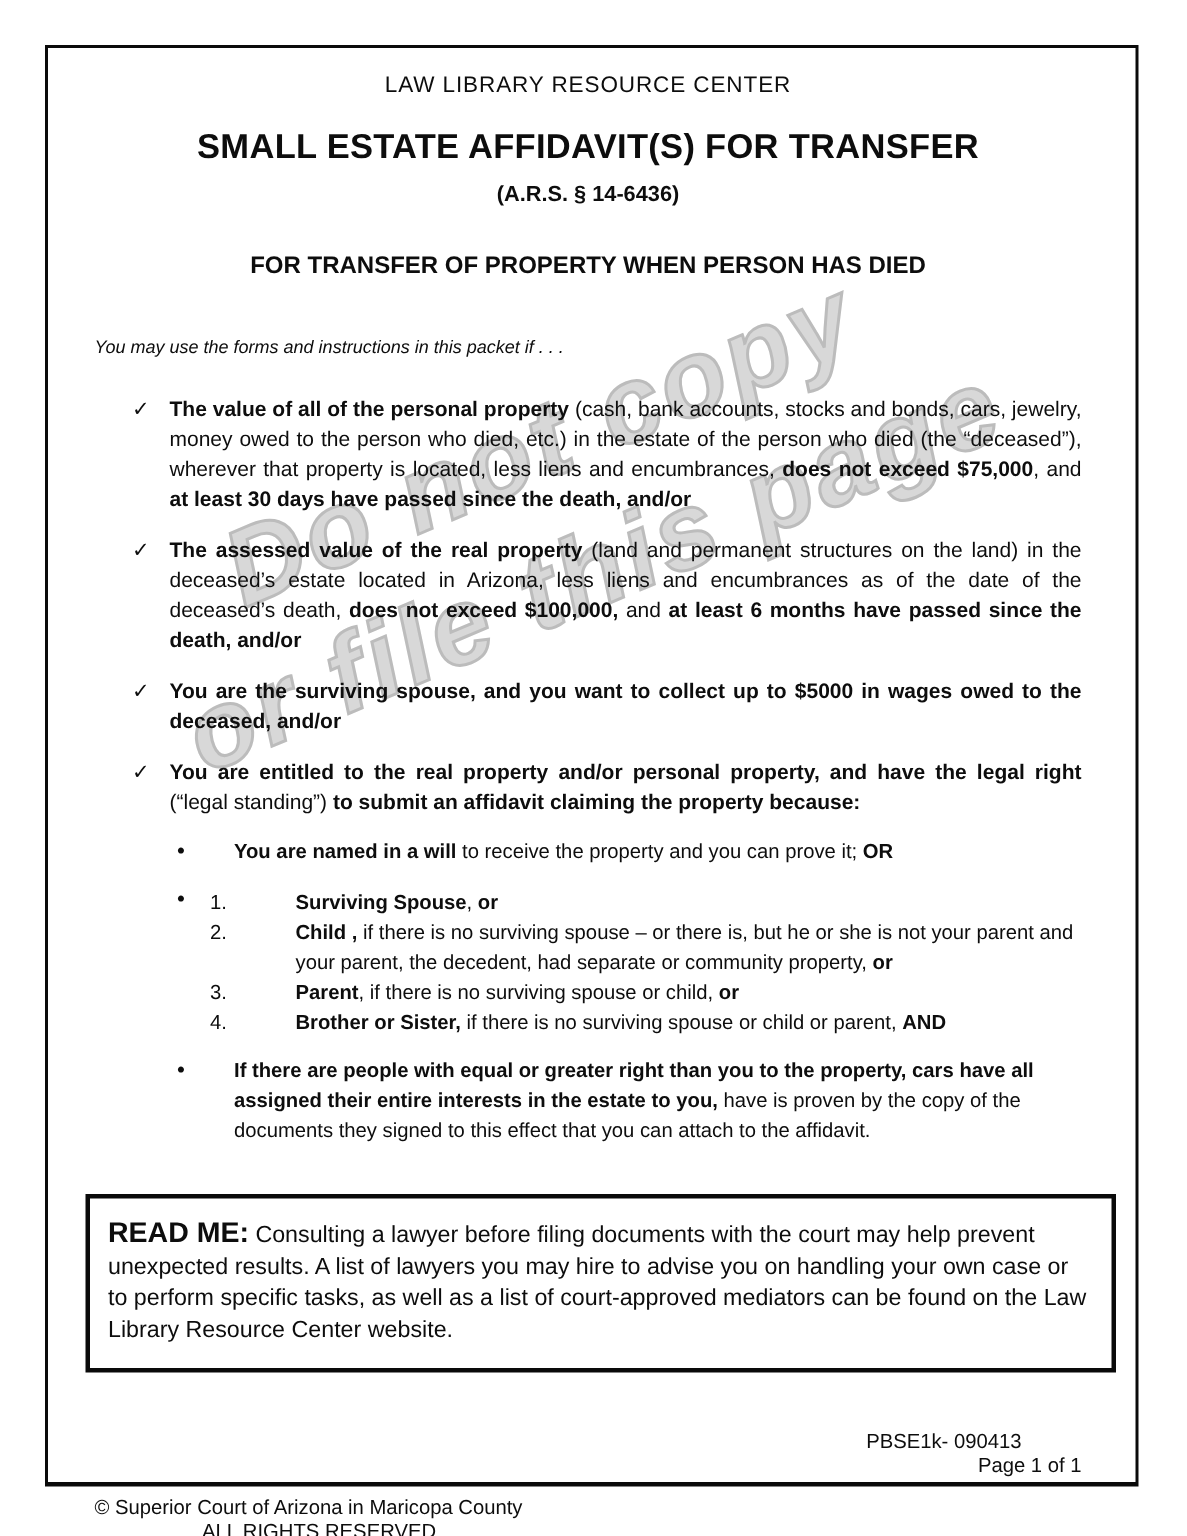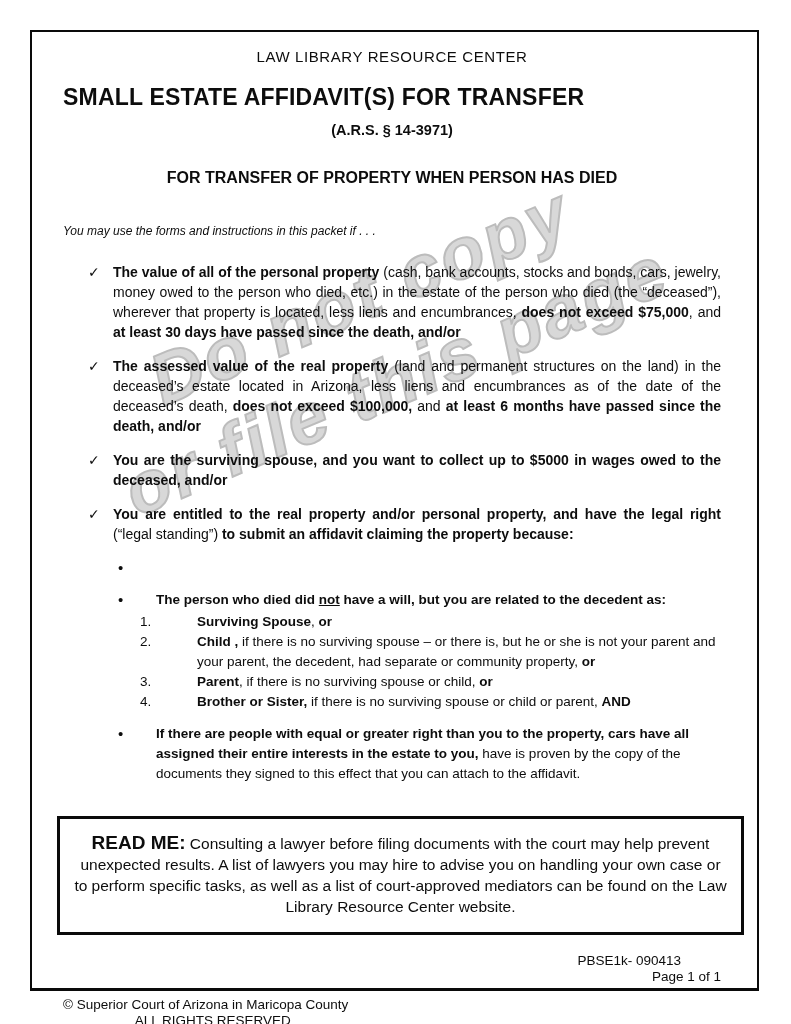--- a/index.html
+++ b/index.html
@@ -15,40 +15,40 @@
   .watermark{
     position:absolute; left:378px; top:338px;
     transform:translate(-50%,-50%) rotate(-23deg);
     font-weight:bold; font-style:italic; font-size:72px; line-height:92px;
     letter-spacing:3px; white-space:nowrap; text-align:center;
     color:#d8d8d8; -webkit-text-stroke:2px #bcbcbc;
     z-index:2; pointer-events:none;
   }
   .content{position:absolute; left:63px; top:30px; width:658px; z-index:3;}
   .lib-header{padding-top:18px; text-align:center; font-size:15px; letter-spacing:0.6px;}
-  .doc-title{margin-top:19px; font-size:23px; font-weight:bold; letter-spacing:0.2px;}
+  .doc-title{margin-top:19px; text-align:center; font-size:23px; font-weight:bold; letter-spacing:0.2px;}
   .statute{margin-top:11px; text-align:center; font-size:14.5px; font-weight:bold;}
   .subtitle{margin-top:31px; text-align:center; font-size:16px; font-weight:bold;}
   .intro{margin-top:37px; font-size:12px; font-weight:normal; font-style:italic;}
   .checklist{margin-top:24px; font-size:14px; line-height:20px;}
   .check-item{display:flex; margin-bottom:14px;}
   .check-mark{flex:none; width:25px; padding-left:25px; font-weight:bold; font-size:14px;}
   .check-text{flex:1; text-align:justify;}
   .sub-item{display:flex; margin-bottom:12px;}
   .sub-bullet-col{flex:none; width:38px; margin-left:55px; font-size:15px;}
   .sub-text{flex:1; font-size:13.5px;}
   .num-list{margin-top:2px; margin-left:-16px;}
   .num-row{display:flex;}
   .num-col{flex:none; width:57px;}
   .num-text{flex:1;}
   .sub-item.final{margin-top:10px;}
   .readme-box{
     margin-top:32px; margin-left:-6px; margin-right:-23px;
     border:3px solid #0a0a0a; padding:13px 12px 15px 12px;
-    text-align:center; font-size:15.5px; line-height:21px;
+    font-size:15.5px; line-height:21px;
   }
   .footer{position:absolute; left:63px; top:953px; width:658px; z-index:3; font-size:13.5px; line-height:16px;}
   .footer-left{position:absolute; left:0; top:0;margin-top:44px;}
   .footer-left2{padding-left:14px;text-align:center;}
   .footer-center{position:absolute; left:0; width:100%; text-align:right; top:16px;}
   .footer-right{position:absolute; right:40px; top:0;}
   .seg-b{font-weight:bold;}
   .seg-i{}
   .seg-u{text-decoration:underline;}
   .readme-label{font-weight:bold; font-size:19px;}
@@ -62,21 +62,21 @@
 
   <div class="watermark">
     <div>Do not copy</div>
     <div>or file this page</div>
   </div>
 
   <div class="content">
 
     <div class="lib-header">LAW LIBRARY RESOURCE CENTER</div>
     <div class="doc-title">SMALL ESTATE AFFIDAVIT(S) FOR TRANSFER</div>
-    <div class="statute">(A.R.S. § 14-3971)</div>
+    <div class="statute">(A.R.S. § 14-6436)</div>
     <div class="subtitle">FOR TRANSFER OF PROPERTY WHEN PERSON HAS DIED</div>
     <div class="intro">You may use the forms and instructions in this packet if . . .</div>
 
     <div class="checklist">
 
       <div class="check-item">
         <span class="check-mark">✓</span>
         <div class="check-text"><span class="seg-b">The value of all of the </span><span class="seg-b seg-i">personal property</span><span> (cash, bank accounts, stocks and bonds, cars, jewelry, money owed to the person who died, etc.) in the estate of the person who died (the “deceased”), wherever that property is located, less liens and encumbrances, </span><span class="seg-b">does not exceed $75,000</span><span>, and </span><span class="seg-b">at least 30 days have passed since the death, and/or</span></div>
       </div>
 
@@ -90,26 +90,26 @@
         <div class="check-text"><span class="seg-b">You are the surviving spouse, and you want to collect up to $5000 in wages owed to the deceased, and/or</span></div>
       </div>
 
       <div class="check-item">
         <span class="check-mark">✓</span>
         <div class="check-text"><span class="seg-b">You are entitled to the real property and/or personal property, and have the legal right </span><span>(“legal standing”) </span><span class="seg-b">to submit an affidavit claiming the property because:</span></div>
       </div>
 
       <div class="sub-item">
         <span class="sub-bullet-col">•</span>
+        <div class="sub-text"><span class="seg-b">You are named in a will</span><span> to receive the property and you can prove it; </span><span class="seg-b">OR</span></div>
       </div>
 
       <div class="sub-item">
         <span class="sub-bullet-col">•</span>
         <div class="sub-text">
-          <div><span class="seg-b">The person who died </span><span class="seg-b seg-i">did </span><span class="seg-b seg-i seg-u">not</span><span class="seg-b seg-i"> have a will</span><span class="seg-b">, but you are related to the decedent as:</span></div>
           <div class="num-list">
             <div class="num-row">
               <span class="num-col"><span>1.</span></span>
               <div class="num-text"><span class="seg-b">Surviving Spouse</span><span>, </span><span class="seg-b">or</span></div>
             </div>
             <div class="num-row">
               <span class="num-col"><span>2.</span></span>
               <div class="num-text"><span class="seg-b">Child ,</span><span> </span><span class="seg-i">if there is no surviving spouse – or there is, but he or she is not your parent and your parent, the decedent, had separate or community property,</span><span> </span><span class="seg-b">or</span></div>
             </div>
             <div class="num-row">

